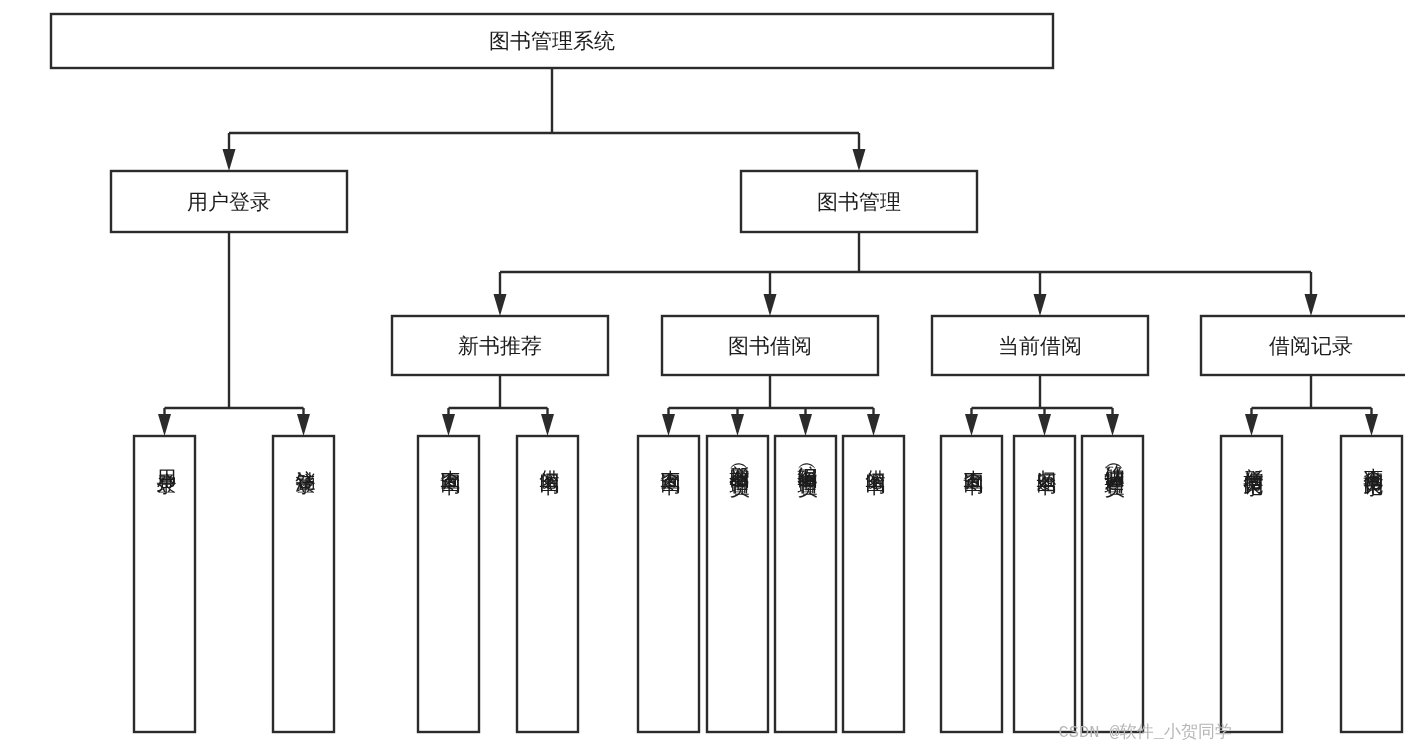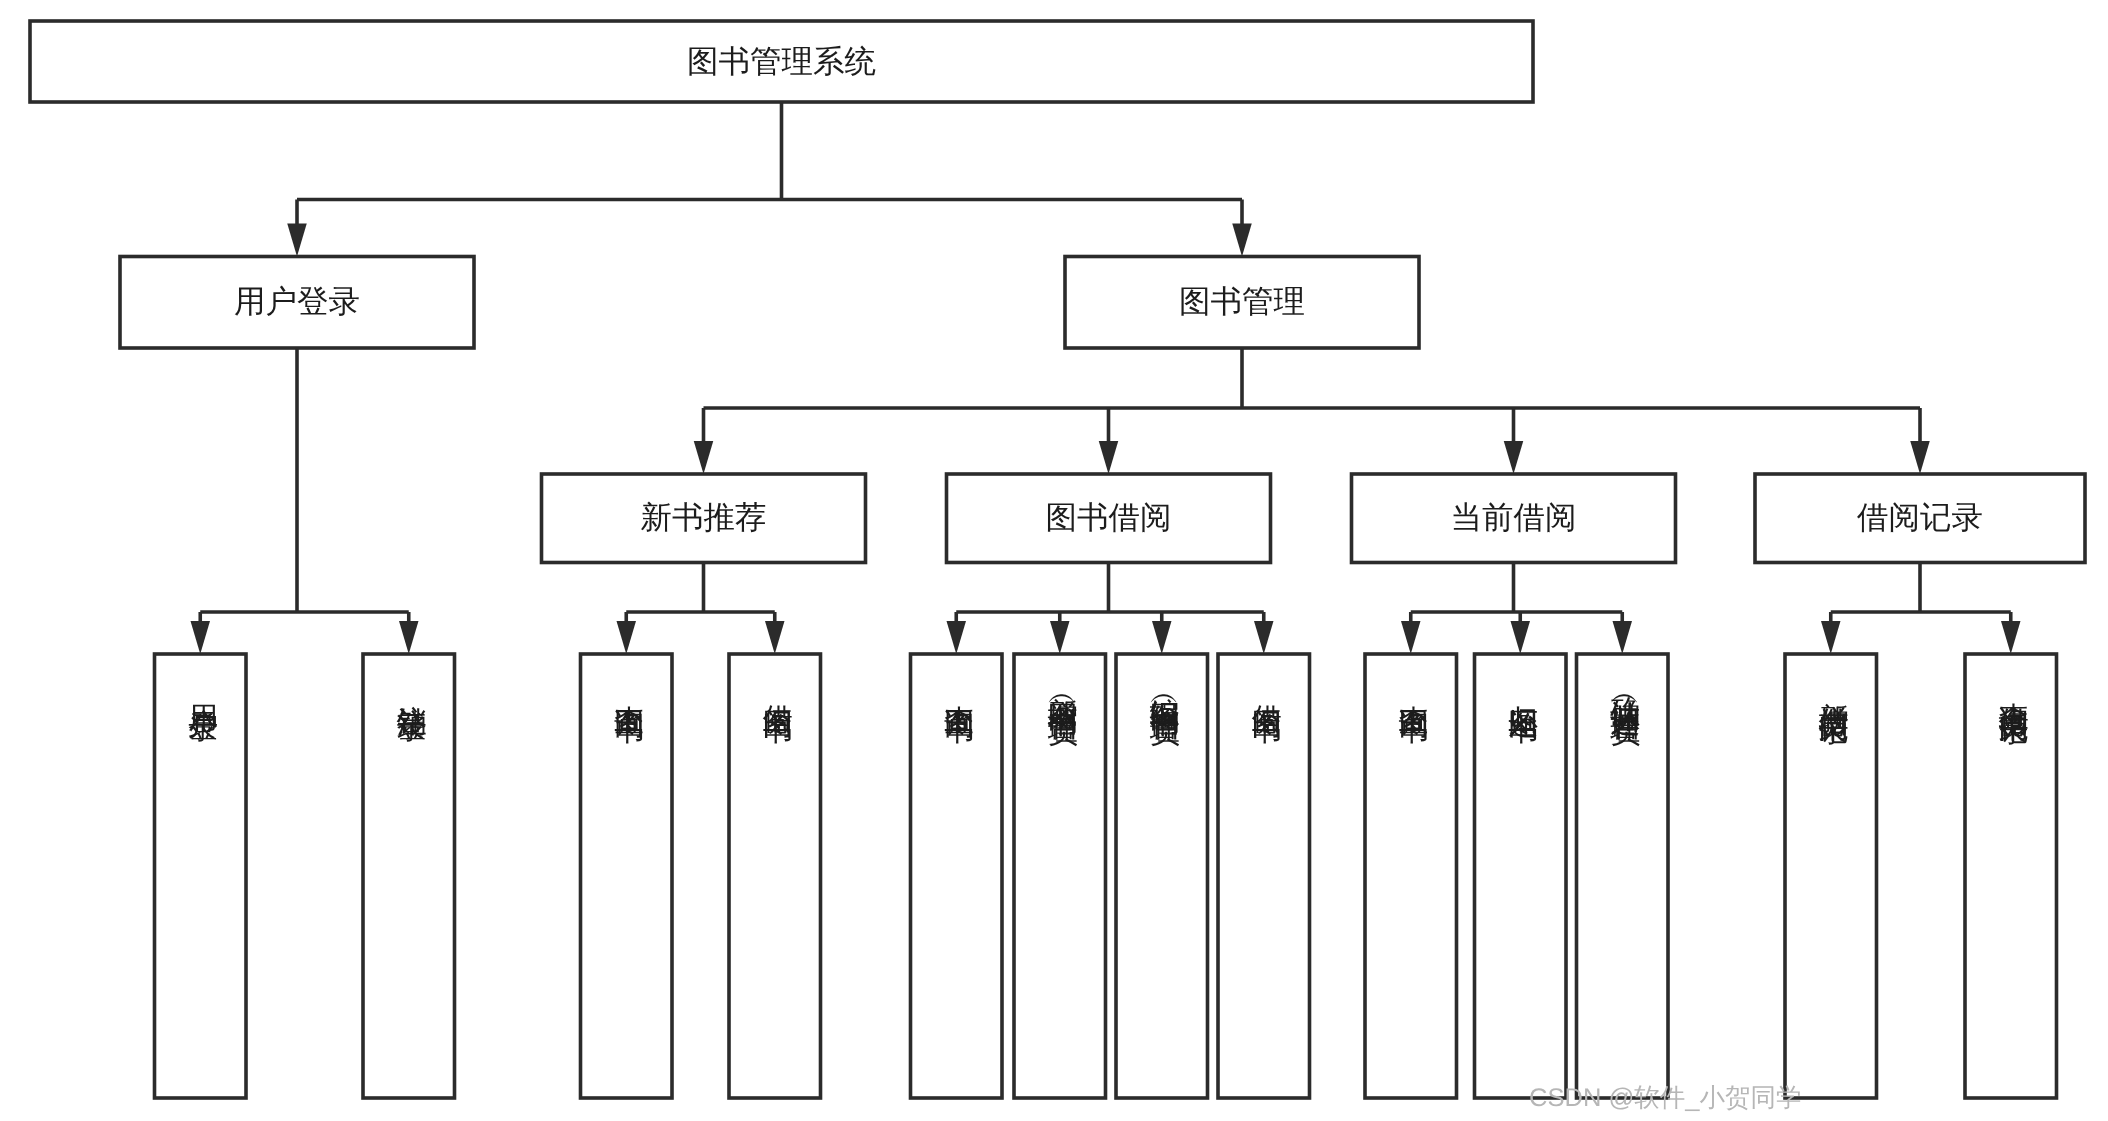--- a/index.html
+++ b/index.html
@@ -11,20 +11,21 @@
     width: 1405px;
     height: 747px;
     font-family: "DejaVu Sans", "Liberation Sans", sans-serif;
     overflow: hidden;
   }
   #diagram-root {
     position: relative;
     width: 1209px;
     height: 747px;
     background: #ffffff;
+    margin-left: 31px;
   }
   svg#tree-svg {
     position: absolute;
     left: 0;
     top: 0;
     width: 1405px;
     height: 747px;
     display: block;
   }
   .node-box {
@@ -54,21 +55,21 @@
     stroke-linecap: butt;
   }
   .arrow-head {
     fill: #2b2b2b;
     stroke: none;
   }
   .watermark {
     position: absolute;
     right: 8px;
     bottom: 4px;
-    font-family: Liberation Sans, sans-serif;
+    font-family: Liberation Mono, monospace;
     font-size: 17px;
     color: #b6b6b6;
     white-space: nowrap;
     user-select: none;
   }
 </style>
 </head>
 <body>
 
 <div id="diagram-root">

